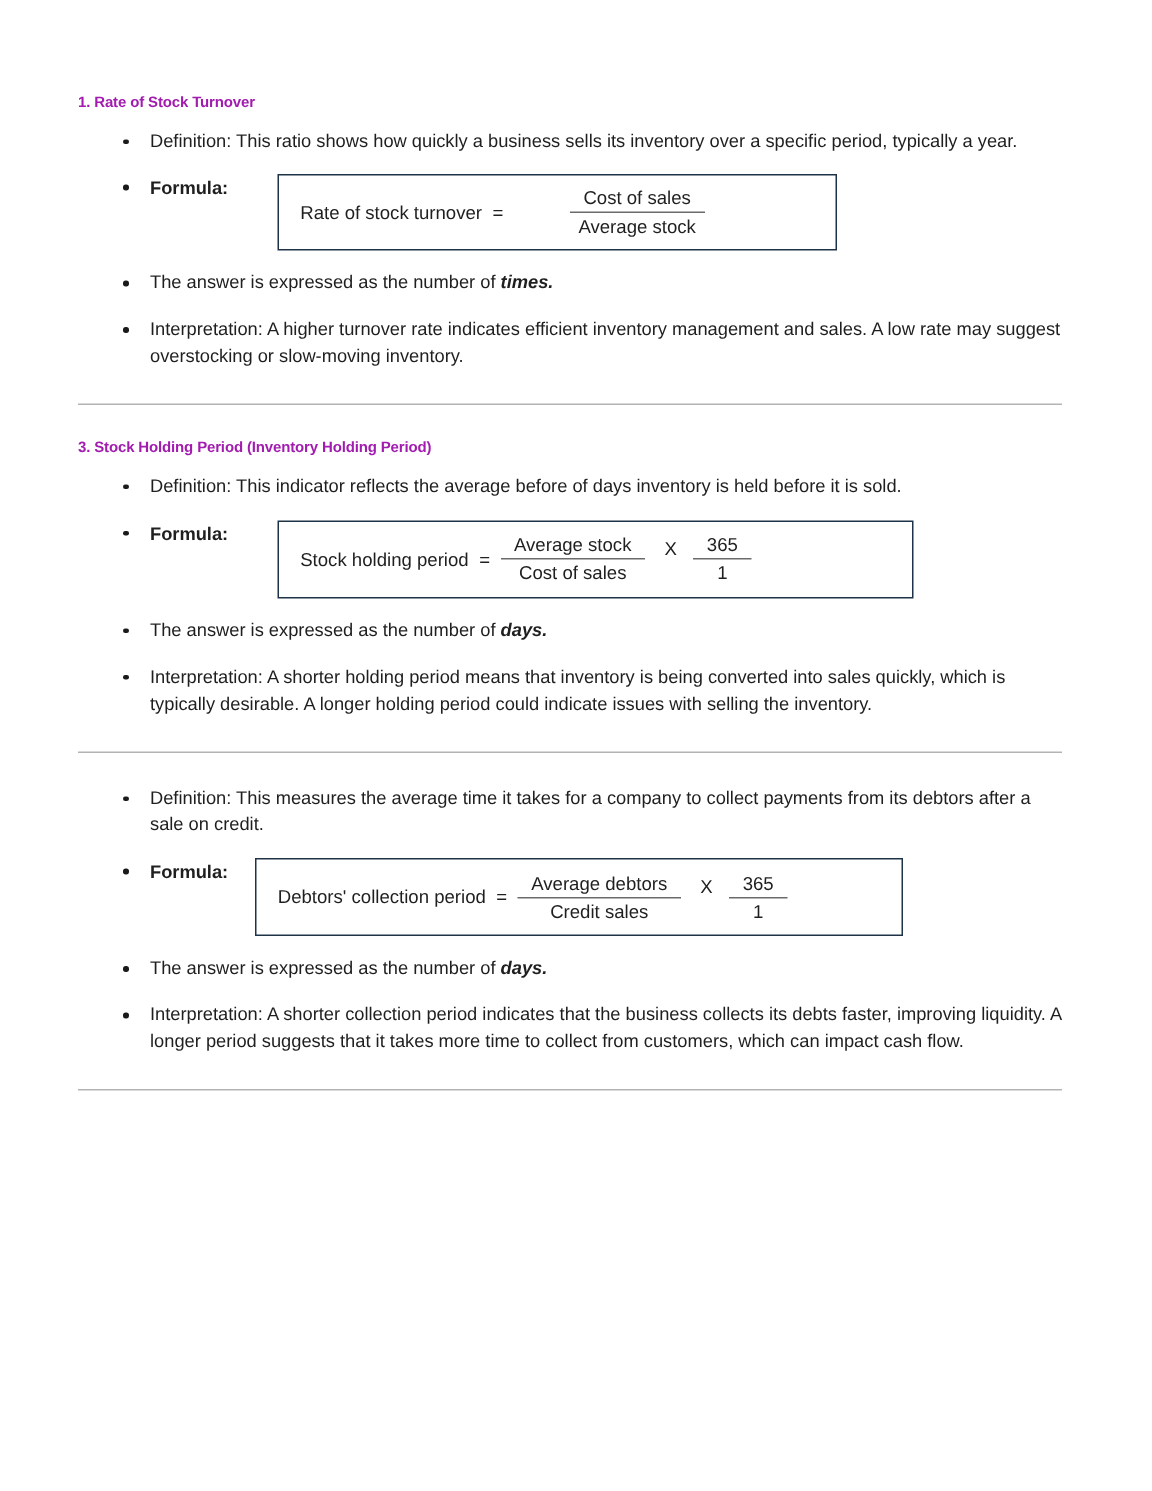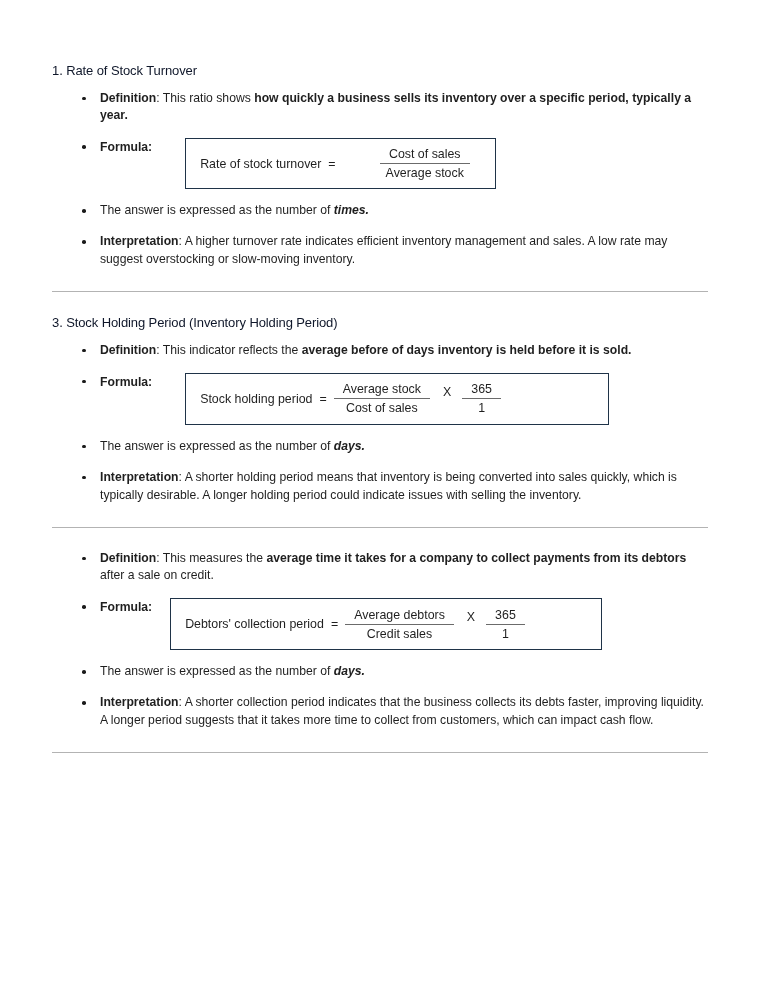--- a/index.html
+++ b/index.html
@@ -19,23 +19,23 @@
     width: 768px;
     height: 994px;
     background: #ffffff;
     box-sizing: border-box;
     padding: 62px 56px 0 52px;
   }
   .section {
     margin: 0;
   }
   .section-heading {
-    font-size: 13px;
-    font-weight: normal;
-    color: #0f172a;
+    font-size: 10px;
+    font-weight: bold;
+    color: #a21caf;
     letter-spacing: -0.1px;
     margin: 0 0 10px 0;
     line-height: 1.35;
   }
   ul.bullets {
     list-style: none;
     margin: 0;
     padding: 0;
   }
   ul.bullets > li {
@@ -56,21 +56,21 @@
     top: 7px;
     width: 3.6px;
     height: 3.6px;
     border-radius: 50%;
     background: #1a1a1a;
   }
   li.formula-li {
     padding-left: 48px;
     margin-bottom: 12px;
   }
-  .b { font-weight: bold; }
+  .b { font-weight: normal; }
   .bi { font-weight: bold; font-style: italic; }
   .formula-row {
     display: flex;
     align-items: flex-start;
   }
   .formula-label {
     font-weight: bold;
     font-size: 12.2px;
     line-height: 1.47;
     white-space: nowrap;
@@ -78,21 +78,21 @@
   }
   .formula-box {
     border: 1.6px solid #1f3348;
     background: #ffffff;
     margin-left: 34px;
     padding: 9px 14px 9px 14px;
     display: inline-flex;
     align-items: center;
     box-sizing: border-box;
   }
-  .fbox-1 { width: 311px; height: 51px; margin-left: 33px; }
+  .fbox-1 { width: 373px; height: 51px; margin-left: 33px; }
   .fbox-2 { width: 424px; height: 52px; margin-left: 33px; }
   .fbox-3 { width: 432px; height: 52px; margin-left: 18px; }
   .fml {
     display: flex;
     align-items: center;
     font-size: 12.4px;
     color: #1f1f1f;
     white-space: nowrap;
     width: 100%;
   }

